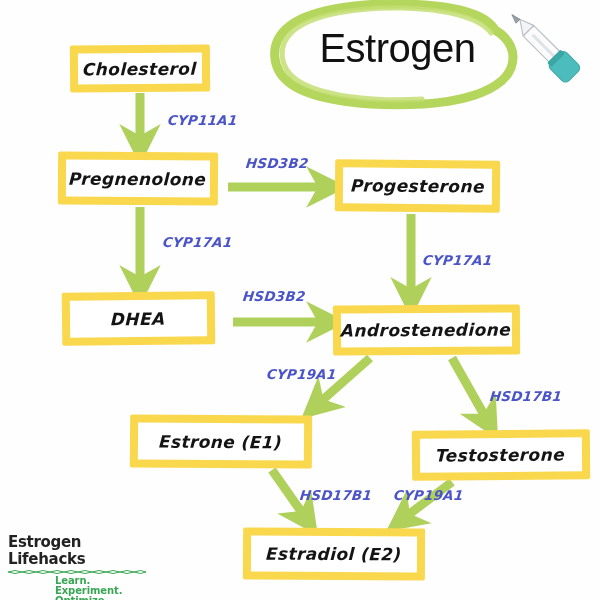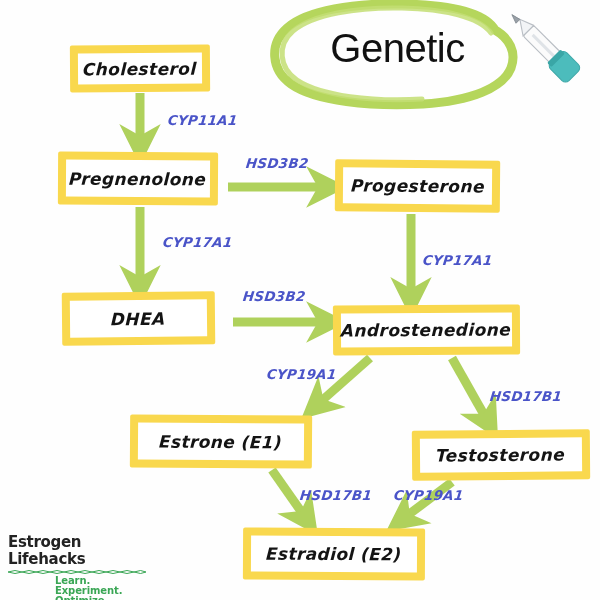--- a/index.html
+++ b/index.html
@@ -128,21 +128,21 @@
 <div id="canvas">
 
   <div id="title-area">
     <svg id="title-circle-svg" width="270" height="112" viewBox="0 0 270 112">
       <path d="M232 30 C222 12, 186 5, 140 4 C92 3, 44 10, 24 28
                C6 44, 8 70, 28 84 C52 101, 108 107, 160 104
                C208 101, 240 88, 248 68 C254 52, 246 38, 232 30 Z" fill="none" stroke="#b5d65c" stroke-width="9" stroke-linecap="round" stroke-linejoin="round"></path>
       <path d="M228 33 C216 17, 182 9, 139 8 C95 7, 50 14, 30 31
                C14 45, 16 68, 34 80 C58 96, 110 102, 159 99" fill="none" stroke="#c3de73" stroke-width="5" stroke-linecap="round" opacity="0.85"></path>
     </svg>
-    <div id="title-text">Genetic</div>
+    <div id="title-text">Estrogen</div>
   </div>
 
   <svg id="pen-svg" width="96" height="92" viewBox="0 0 96 92">
     <g transform="rotate(45 48 46)">
 
       <rect x="24" y="38" width="40" height="15" rx="2" fill="#fbfbfb" stroke="#b9bec4" stroke-width="1.1"></rect>
       <line x1="30" y1="45.5" x2="60" y2="45.5" stroke="#dfe3e7" stroke-width="3"></line>
 
       <rect x="62" y="34" width="26" height="23" rx="5" fill="#4cbcbc" stroke="#3da7a7" stroke-width="1"></rect>
       <rect x="60" y="36" width="6" height="19" rx="1.5" fill="#3aa6a6"></rect>

